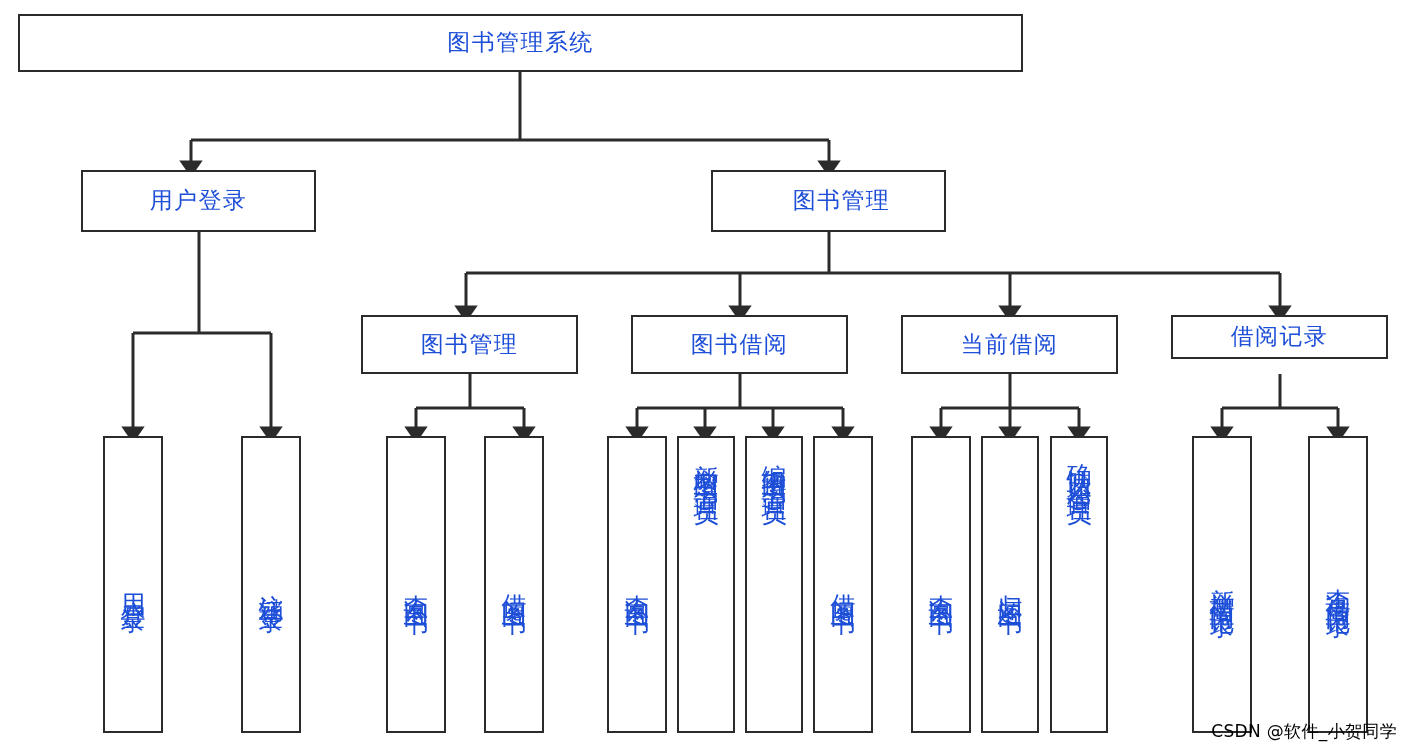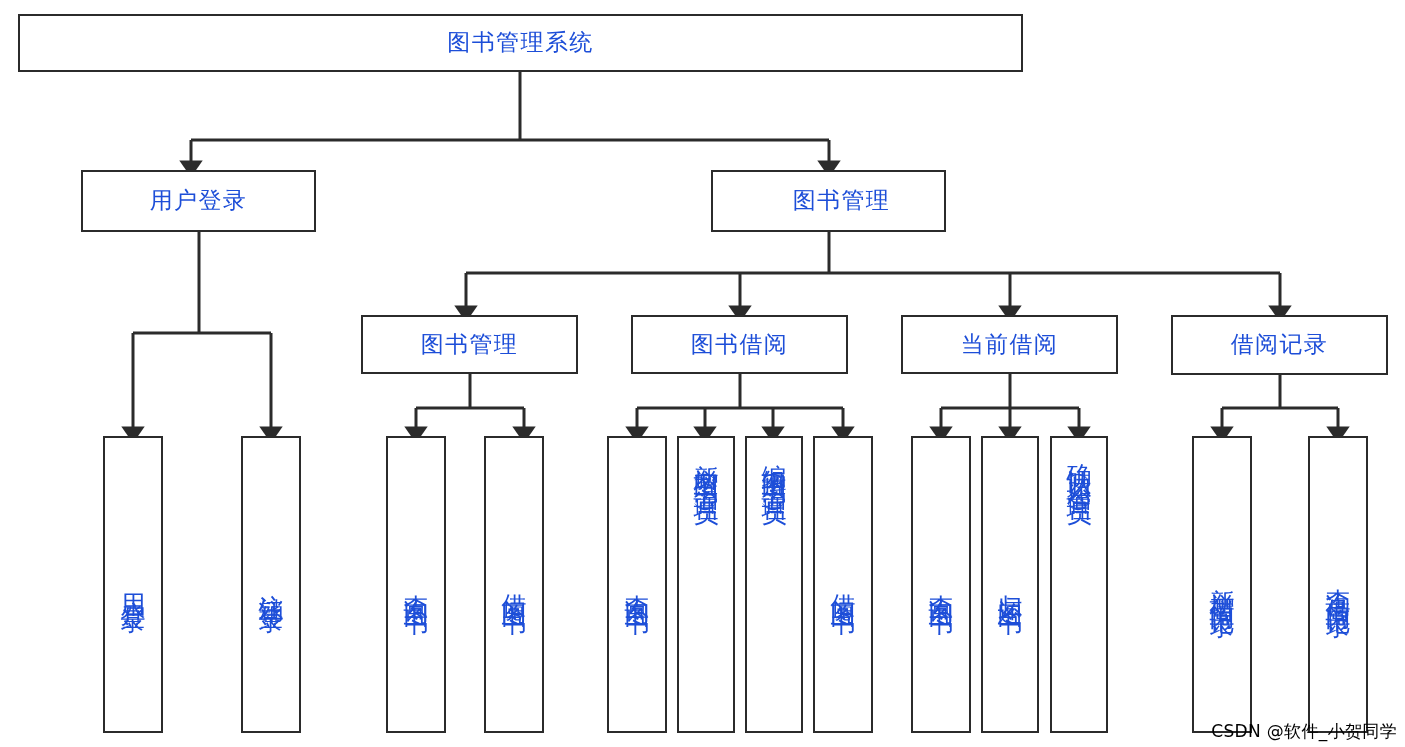--- a/index.html
+++ b/index.html
@@ -150,21 +150,21 @@
 
   <div class="node horiz" style="left:361px; top:315px; width:217px; height:59px;">
     <span class="node-label">图书管理</span>
   </div>
   <div class="node horiz" style="left:631px; top:315px; width:217px; height:59px;">
     <span class="node-label">图书借阅</span>
   </div>
   <div class="node horiz" style="left:901px; top:315px; width:217px; height:59px;">
     <span class="node-label">当前借阅</span>
   </div>
-  <div class="node horiz" style="left:1171px; top:315px; width:217px; height:60px;">
+  <div class="node horiz" style="left:1171px; top:315px; width:217px; height:44px;">
     <span class="node-label">借阅记录</span>
   </div>
 
   <div class="node vert centered" style="left:103px; top:436px; width:60px; height:297px;">
     <span class="node-label">用户登录</span>
   </div>
   <div class="node vert centered" style="left:241px; top:436px; width:60px; height:297px;">
     <span class="node-label">注销登录</span>
   </div>
 

